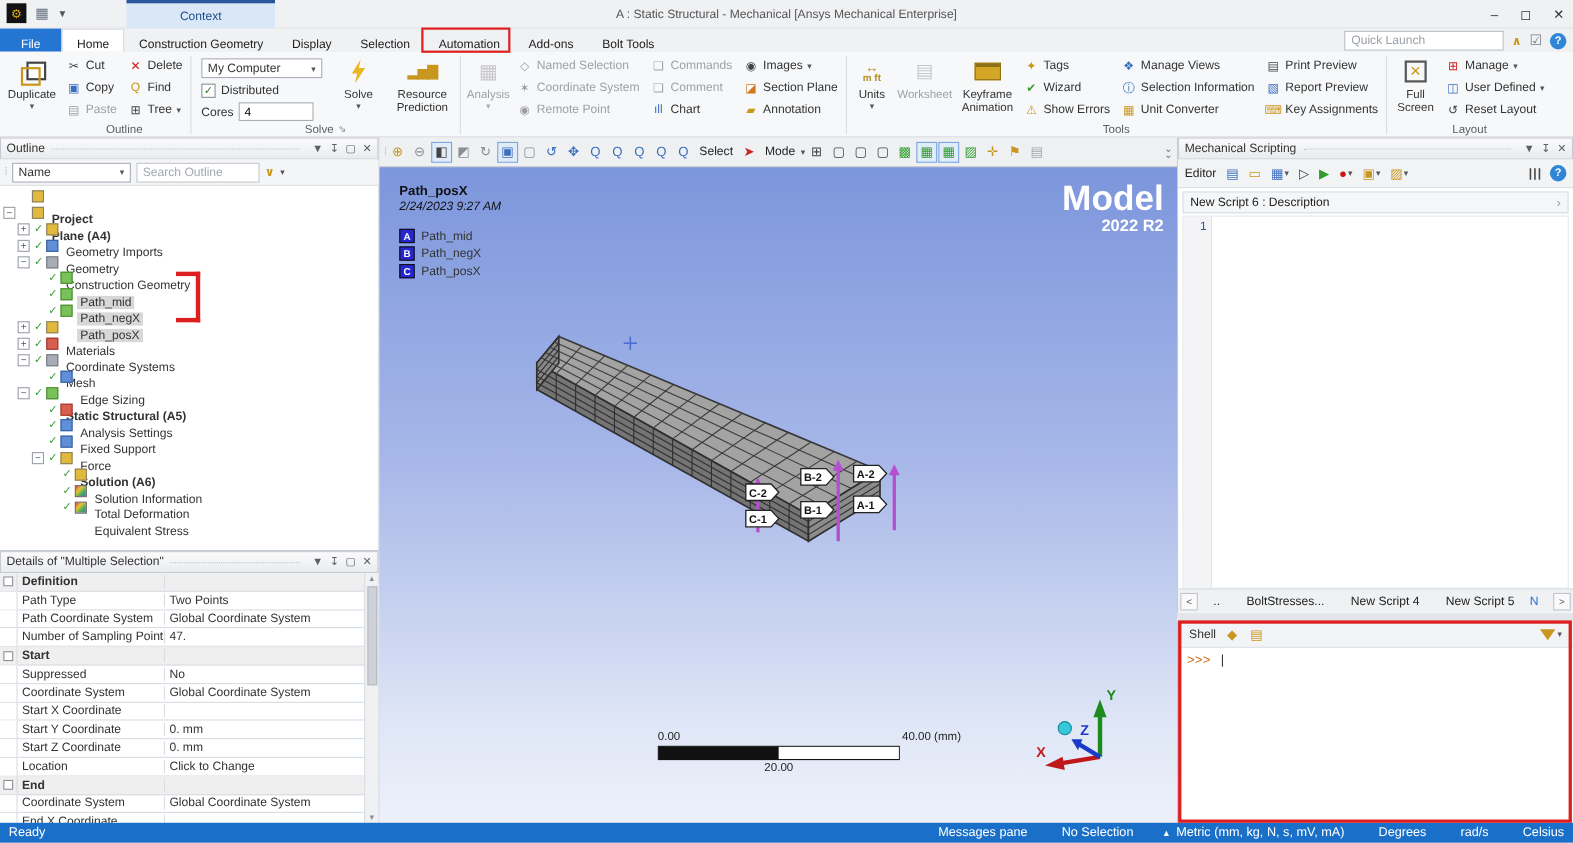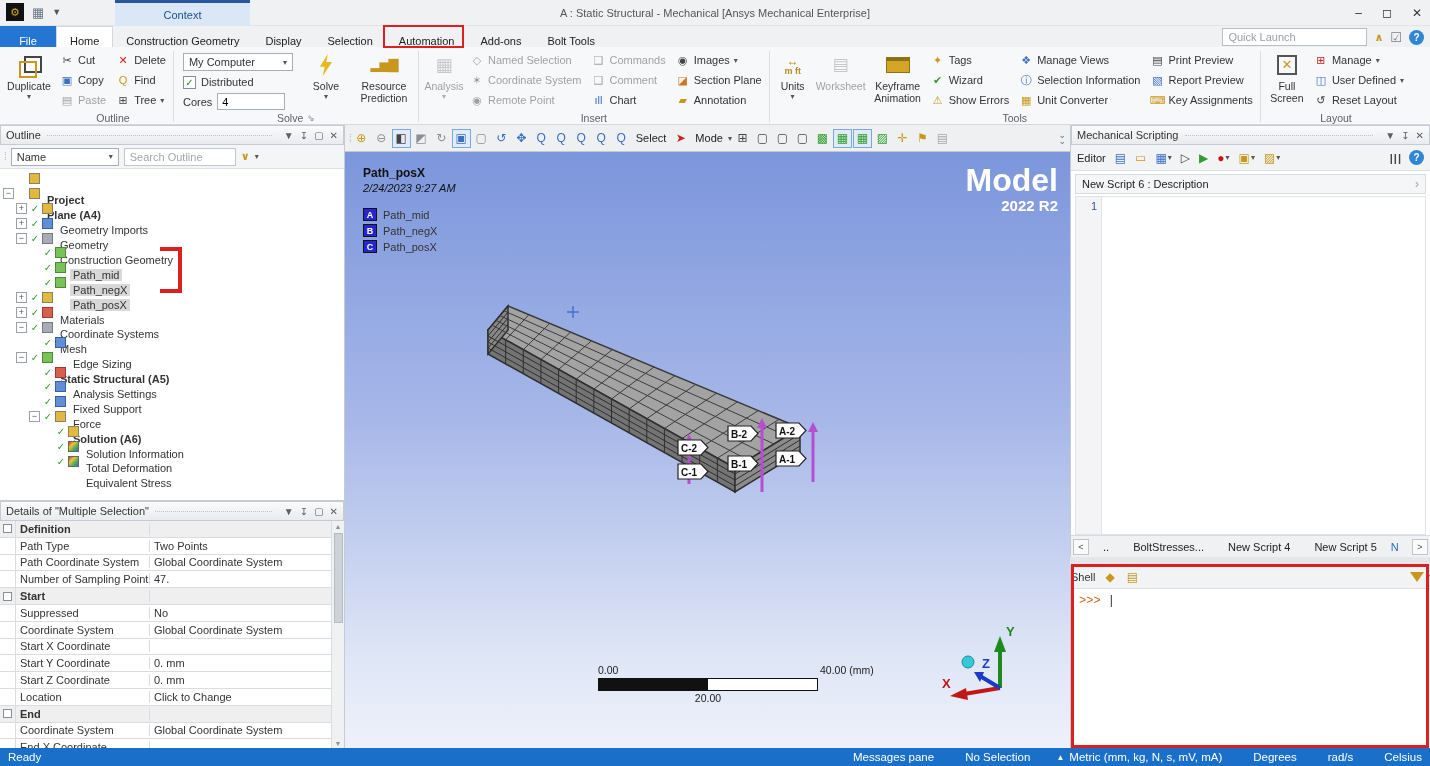--- a/index.html
+++ b/index.html
@@ -151,21 +151,21 @@
   .code-area { flex:1; display:flex; margin:2px 4px 0 4px; border:1px solid #e0e3e8; }
   .gutter { width:26px; background:#f4f4f6; border-right:1px solid #e0e3e8; text-align:right; padding:3px 4px 0 0; color:#2b579a; }
   .code-body { flex:1; background:#fff; }
   .script-tabs { height:22px; display:flex; align-items:center; background:#f0f1f3; border-top:1px solid #d8dce2; padding:0 2px; gap:2px; }
   .st-arrow { width:16px; height:16px; border:1px solid #c0c4cb; background:#fafafa; display:flex; align-items:center; justify-content:center; font-size:9px; color:#555; cursor:pointer; }
   .st-tab { padding:0 12px; color:#222; white-space:nowrap; cursor:pointer; }
   .st-tab.clip { color:#2b6fd0; overflow:hidden; max-width:14px; padding:0 2px; }
   .st-tabs-mid { display:flex; flex:1; overflow:hidden; align-items:center; }
 
   #shell-panel { position:absolute; left:1070px; top:440px; width:360px; height:183px; background:#fff; border-left:1px solid #c6cad2; display:flex; flex-direction:column; }
-  .shell-header { height:24px; background:#f2f3f5; border-bottom:1px solid #dcdfe4; display:flex; align-items:center; gap:8px; padding:0 0; }
+  .shell-header { height:24px; background:#f2f3f5; border-bottom:1px solid #dcdfe4; display:flex; align-items:center; gap:8px; padding:0 10px; }
   .funnel-wrap { margin-left:auto; display:flex; align-items:center; gap:2px; cursor:pointer; }
   .funnel { width:0; height:0; border-left:7px solid transparent; border-right:7px solid transparent; border-top:10px solid #c9971e; }
   .shell-body { flex:1; background:#fff; padding:5px 8px; font-family:"Liberation Mono","DejaVu Sans Mono",monospace; font-size:12px; }
   .prompt { color:#cc6611; }
   .cursor { color:#333; }
 
   
   #statusbar { position:absolute; left:0; top:748px; width:1430px; height:18px; background:#1a70c8; color:#fff; display:flex; align-items:center; padding:0 8px; font-size:11.5px; }
   .sb-right { margin-left:auto; display:flex; align-items:center; gap:26px; }
   .sb-item { display:flex; align-items:center; gap:5px; cursor:pointer; white-space:nowrap; }
@@ -364,23 +364,20 @@
             <div class="rsmall orange">
               <span class="gi orange">◪</span>
               <span>Section Plane</span>
             </div>
             <div class="rsmall gold">
               <span class="gi gold">▰</span>
               <span>Annotation</span>
             </div>
           </div>
       </div>
-      <div class="rg-label">
-          <span>Insert</span>
-        </div>
     </div>
     <div class="rsep"></div>
     <div class="rgroup">
       <div class="rg-content">
         <div class="rbig" style="width:40px">
           <span class="big-ic">
               <span class="units-ic">
                 <span class="uarr">↔</span>
                 <span>m ft</span>
               </span>

